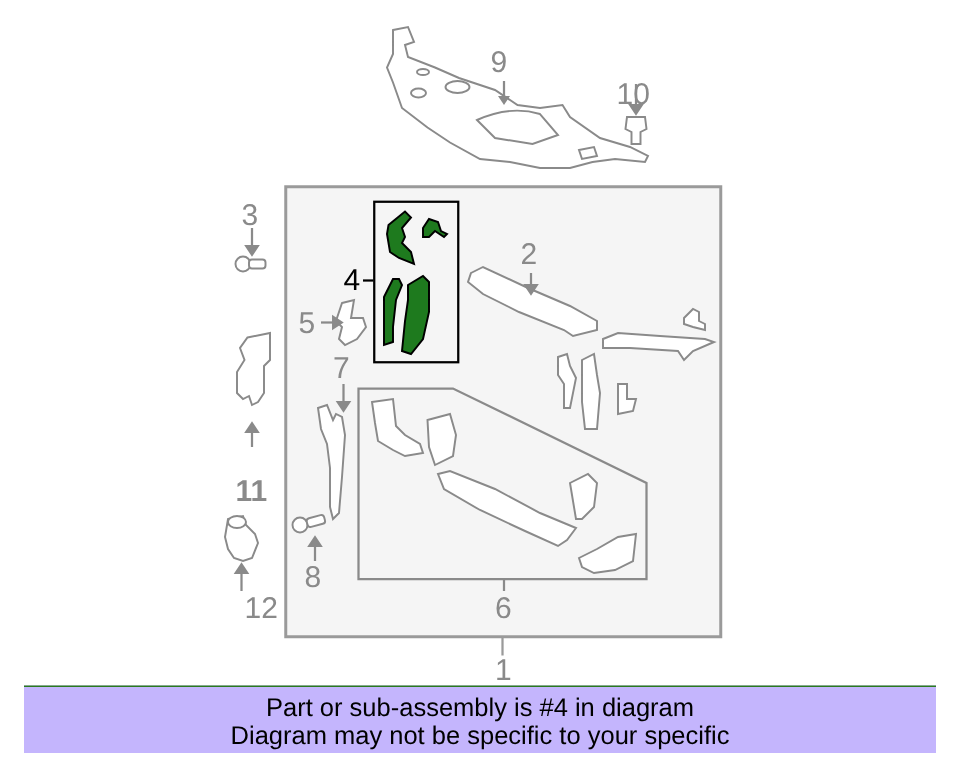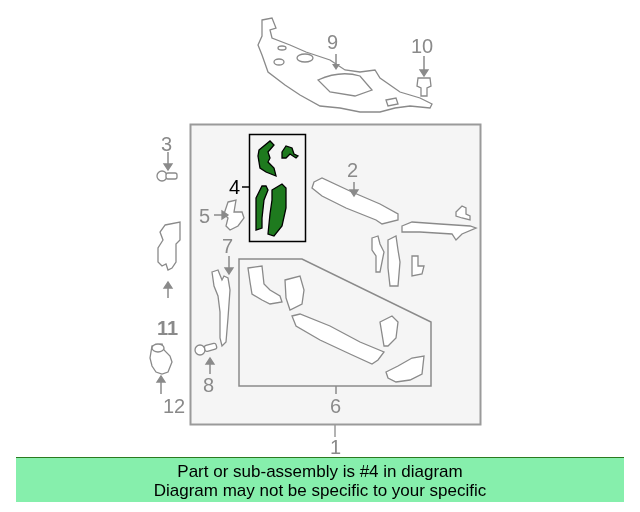--- a/index.html
+++ b/index.html
@@ -8,21 +8,21 @@
     font-family: "Liberation Sans", sans-serif;
   }
   .diagram { position: absolute; left: 0; top: 0; width: 640px; height: 512px; }
   .callout {
     position: absolute; font-family: "Liberation Sans", sans-serif; font-size: 20px; color: #8a8a8a;
     line-height: 20px; text-align: center;
   }
   .callout.dark { color: #000000; }
   .banner {
     position: absolute; left: 16px; top: 457px; width: 608px; height: 45px;
-    background: #86efac; color: #000000; text-align: center;
+    background: #c4b5fd; color: #000000; text-align: center;
     font-size: 17px; line-height: 19px; padding-top: 4px; box-sizing: border-box;
     border-top: 1px solid #2b7a1e;
   }
   .banner div { white-space: nowrap; }
 </style>
 </head>
 <body>
 
 <div class="diagram">
   <svg width="640" height="512" viewBox="0 0 640 512" xmlns="http://www.w3.org/2000/svg">
@@ -113,21 +113,21 @@
     <g fill="#1e7a1e" stroke="#000000" stroke-width="1.3">
       <path d="M259,150 L270,141 L274,145 L268,152 L270,158 L268,162 L274,168 L276,176 L266,172 L260,168 L258,156 Z"></path>
       <path d="M282,152 L286,146 L292,148 L294,154 L298,156 L296,158 L290,154 L286,158 L282,158 Z"></path>
       <path d="M256,198 L262,186 L266,186 L268,190 L264,200 L262,218 L262,228 L256,230 Z"></path>
       <path d="M272,190 L282,184 L286,188 L286,208 L282,226 L274,236 L268,234 L270,214 L272,200 Z"></path>
     </g>
   </svg>
 
   
   <div class="callout" style="left:327px; top:32px;">9</div>
-  <div class="callout" style="left:411px; top:36px;">10</div>
+  <div class="callout" style="left:411px; top:53px;">10</div>
   <div class="callout" style="left:161px; top:134px;">3</div>
   <div class="callout" style="left:347px; top:160px;">2</div>
   <div class="callout dark" style="left:229px; top:177px;">4</div>
   <div class="callout" style="left:199px; top:206px;">5</div>
   <div class="callout" style="left:222px; top:236px;">7</div>
   <div class="callout" style="left:157px; top:318px;font-weight:bold;">11</div>
   <div class="callout" style="left:203px; top:375px;">8</div>
   <div class="callout" style="left:163px; top:396px;">12</div>
   <div class="callout" style="left:330px; top:396px;">6</div>
   <div class="callout" style="left:330px; top:437px;">1</div>

